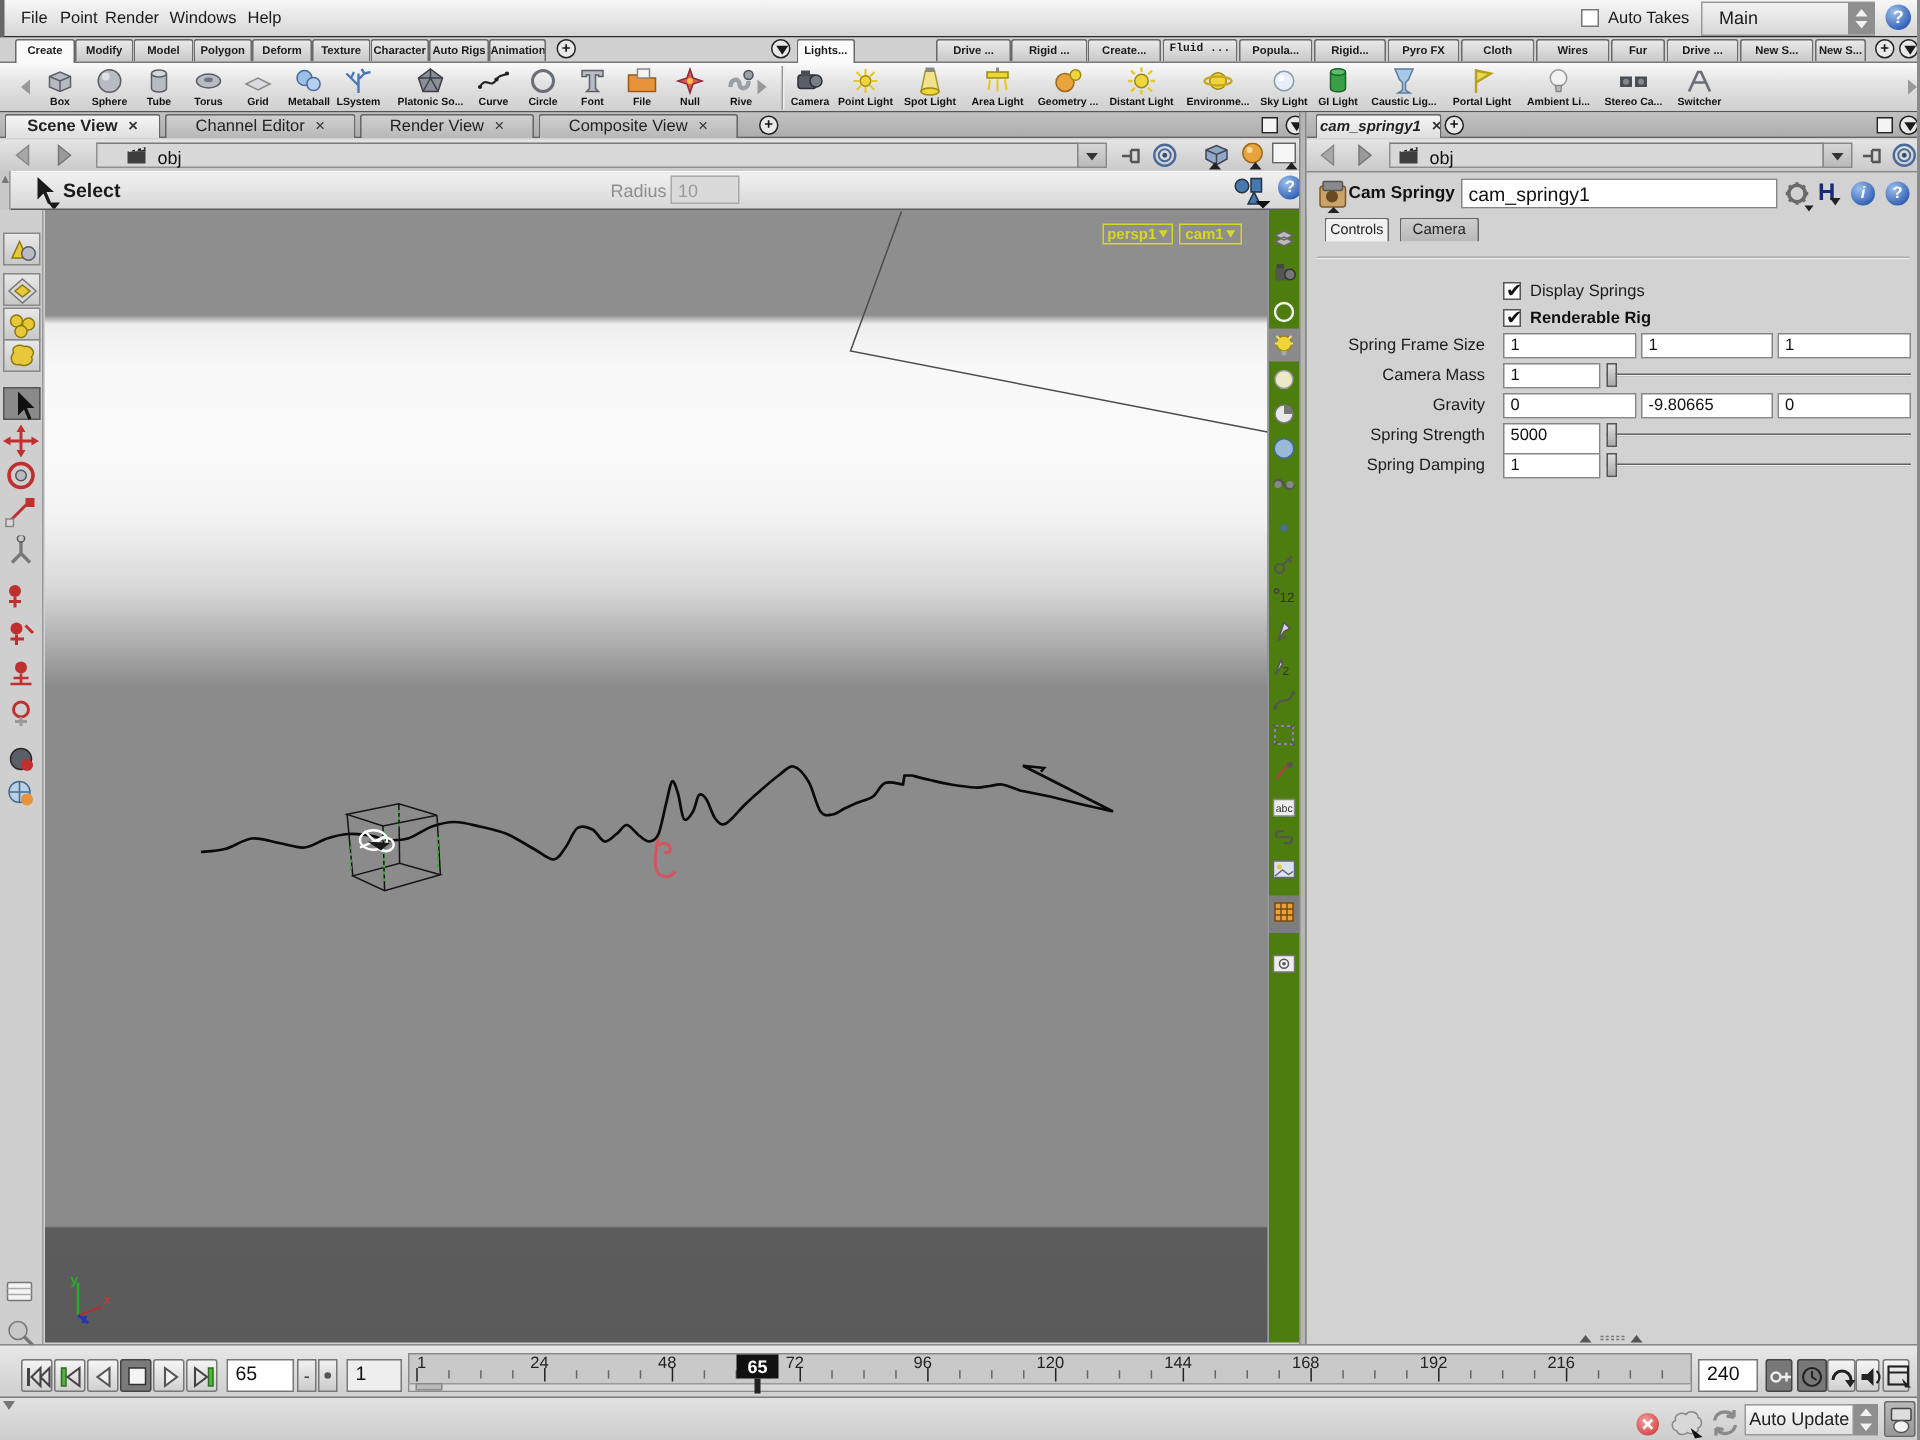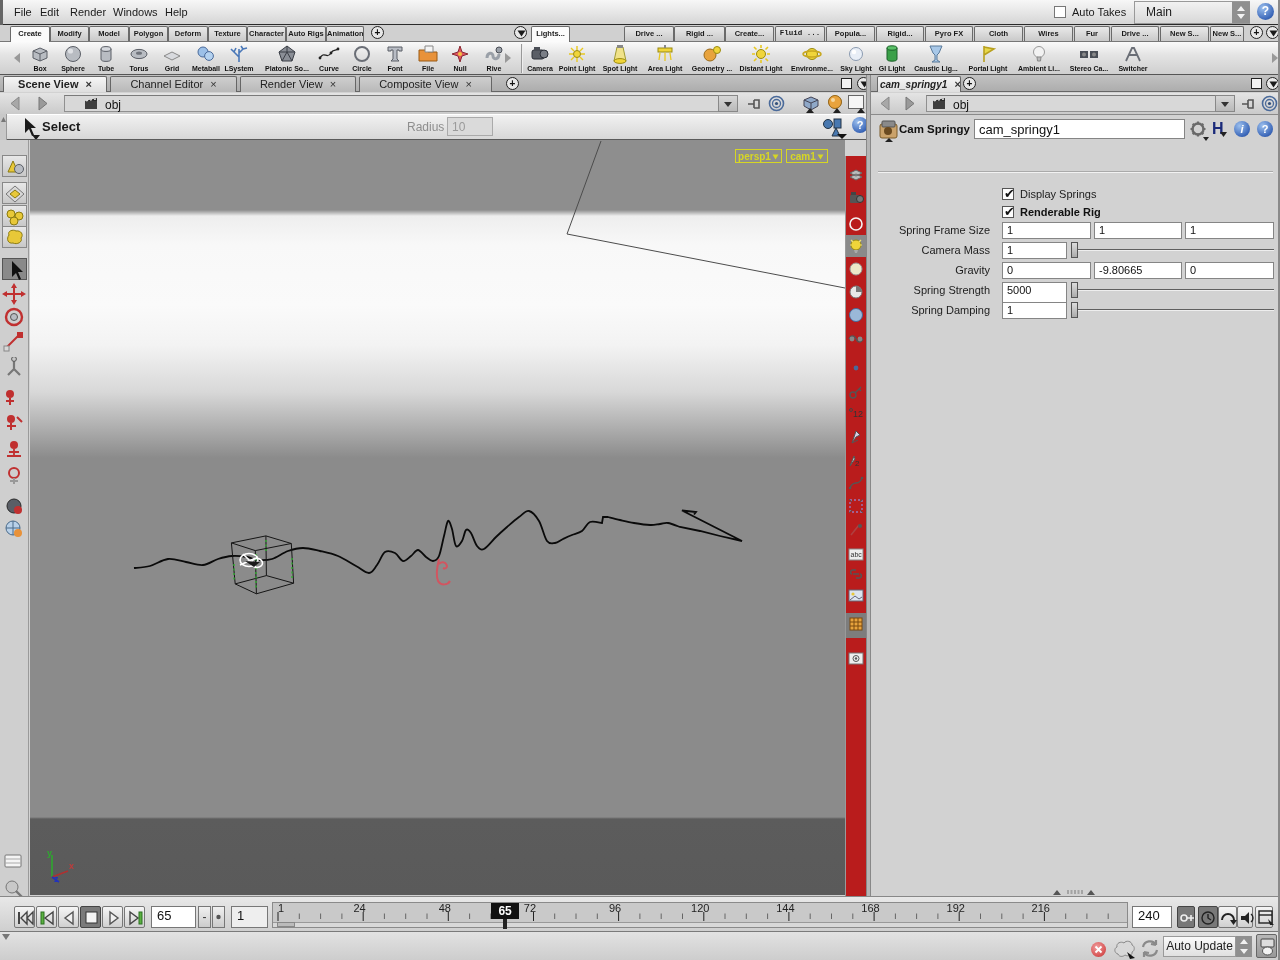--- a/index.html
+++ b/index.html
@@ -46,21 +46,21 @@
 
 
 #selbar { left:7px; top:114px; width:859px; height:26px; background:linear-gradient(#f1f1f1,#d7d7d7);
   border-top:1px solid #fff; border-bottom:1px solid #5a5a5a; }
 
 
 #vpwrap { left:0; top:140px; width:866px; height:756px; }
 #lefttools { position:absolute; left:0; top:0; width:29px; height:756px; background:#cfcfcf; border-right:1px solid #9a9a9a; }
 #viewport { position:absolute; left:30px; top:0; width:815px; height:755px;
   background:linear-gradient(#8e8e8e 0px, #8e8e8e 70px, #eeeeee 76px, #f8f8f8 105px, #fafafa 165px, #f3f3f3 205px, #d8d8d8 252px, #8b8b8b 318px, #8b8b8b 677px, #5c5c5c 679px, #5a5a5a 755px); }
-#righttools { position:absolute; left:845px; top:16px; width:40px; height:755px; background:#b91c1c; border-left:1px solid #9a9a9a; }
+#righttools { position:absolute; left:845px; top:0; width:40px; height:755px; background:#4d7c0f; border-left:1px solid #9a9a9a; }
 .vplabel { position:absolute; top:9px; height:14px; border:1px solid #d6d624; color:#d6d624;
   font-size:10px; font-weight:bold; line-height:13px; text-align:center; }
 
 
 #rightpane { left:871px; top:75px; width:409px; height:821px; background:#d2d2d2; }
 
 
 .fld { position:absolute; background:#fff; border:1px solid #858585; font-size:11px; color:#111; padding-left:4px; }
 .plabel { position:absolute; font-size:11px; color:#1c1c1c; text-align:right; }
 .pcheck { position:absolute; width:12px; height:12px; background:#fdfdfd; border:1px solid #555; }
@@ -76,21 +76,21 @@
 .tfield { position:absolute; background:#fff; border:1px solid #777; font-size:13px; color:#111; padding:1px 0 0 5px; }
 
 
 #statusbar { left:0; top:931px; width:1280px; height:29px; background:linear-gradient(#e2e2e2,#cdcdcd); border-top:1px solid #7a7a7a; }
 </style>
 </head>
 <body>
 
 <div id="menubar" class="abs">
   <div class="mi" style="left:14px">File</div>
-  <div class="mi" style="left:40px">Edit</div>
+  <div class="mi" style="left:40px">Point</div>
   <div class="mi" style="left:70px">Render</div>
   <div class="mi" style="left:113px">Windows</div>
   <div class="mi" style="left:165px">Help</div>
   <div class="abs" style="left:1054px;top:6px;width:12px;height:12px;background:#fff;border:1px solid #777"></div>
   <div class="mi" style="left:1072px;top:6px">Auto Takes</div>
   <div class="abs" style="left:1134px;top:1px;width:116px;height:23px;background:linear-gradient(#f2f2f2,#d8d8d8);border:1px solid #999"></div>
   <div class="mi" style="left:1146px;top:5px;font-size:12px">Main</div>
   <div class="abs" style="left:1232px;top:2px;width:18px;height:21px;background:#8f8f8f">
     <svg width="18" height="21">
         <path d="M9 4 L13 9 L5 9 Z M9 17 L13 12 L5 12 Z" fill="#f2f2f2"></path>
@@ -697,20 +697,24 @@
         <path d="M15 17 L21 17 L18 21 Z" fill="#222"></path>
       </svg>
     <div class="abs" style="left:341px;top:4px;font-size:16px;font-weight:bold;color:#1a2a7a">H</div>
     <svg class="abs" style="left:349px;top:16px" width="8" height="6">
         <path d="M0 0 L7 0 L3.5 5 Z" fill="#222"></path>
       </svg>
     <div class="abs" style="left:363px;top:5px;width:16px;height:16px;border-radius:50%;background:radial-gradient(circle at 35% 30%,#9cc0ee,#3a66b8 70%,#1c3c80);color:#fff;font-size:11px;font-weight:bold;text-align:center;line-height:16px;font-style:italic">i</div>
     <div class="abs" style="left:386px;top:5px;width:16px;height:16px;border-radius:50%;background:radial-gradient(circle at 35% 30%,#9cc0ee,#3a66b8 70%,#1c3c80);color:#fff;font-size:11px;font-weight:bold;text-align:center;line-height:16px">?</div>
   </div>
 
+  <div class="abs" style="left:0;top:69px;width:409px;height:17px">
+    <div class="ptab act" style="left:12px;width:43px;background:#f0f0f0;font-size:9.5px;font-weight:normal">Controls</div>
+    <div class="ptab" style="left:62px;width:53px;font-size:10px">Camera</div>
+  </div>
   <div class="abs" style="left:7px;top:96px;width:395px;height:2px;background:#aaa;border-bottom:1px solid #f2f2f2"></div>
 
   <div id="params" class="abs" style="left:0;top:0;width:409px;height:821px">
       <div class="pcheck" style="left:131px;top:113px"></div>
       <div class="abs" style="left:149px;top:113px;font-size:11px;color:#1c1c1c">Display Springs</div>
       <div class="pcheck" style="left:131px;top:131px"></div>
       <div class="abs" style="left:149px;top:131px;font-size:11px;font-weight:bold;color:#111">Renderable Rig</div>
       <div class="plabel" style="left:0;top:149px;width:119px;">Spring Frame Size</div>
       <div class="fld" style="left:131px;top:147px;width:89px;height:17px;padding-top:1px">1</div>
       <div class="fld" style="left:223px;top:147px;width:88px;height:17px;padding-top:1px">1</div>

